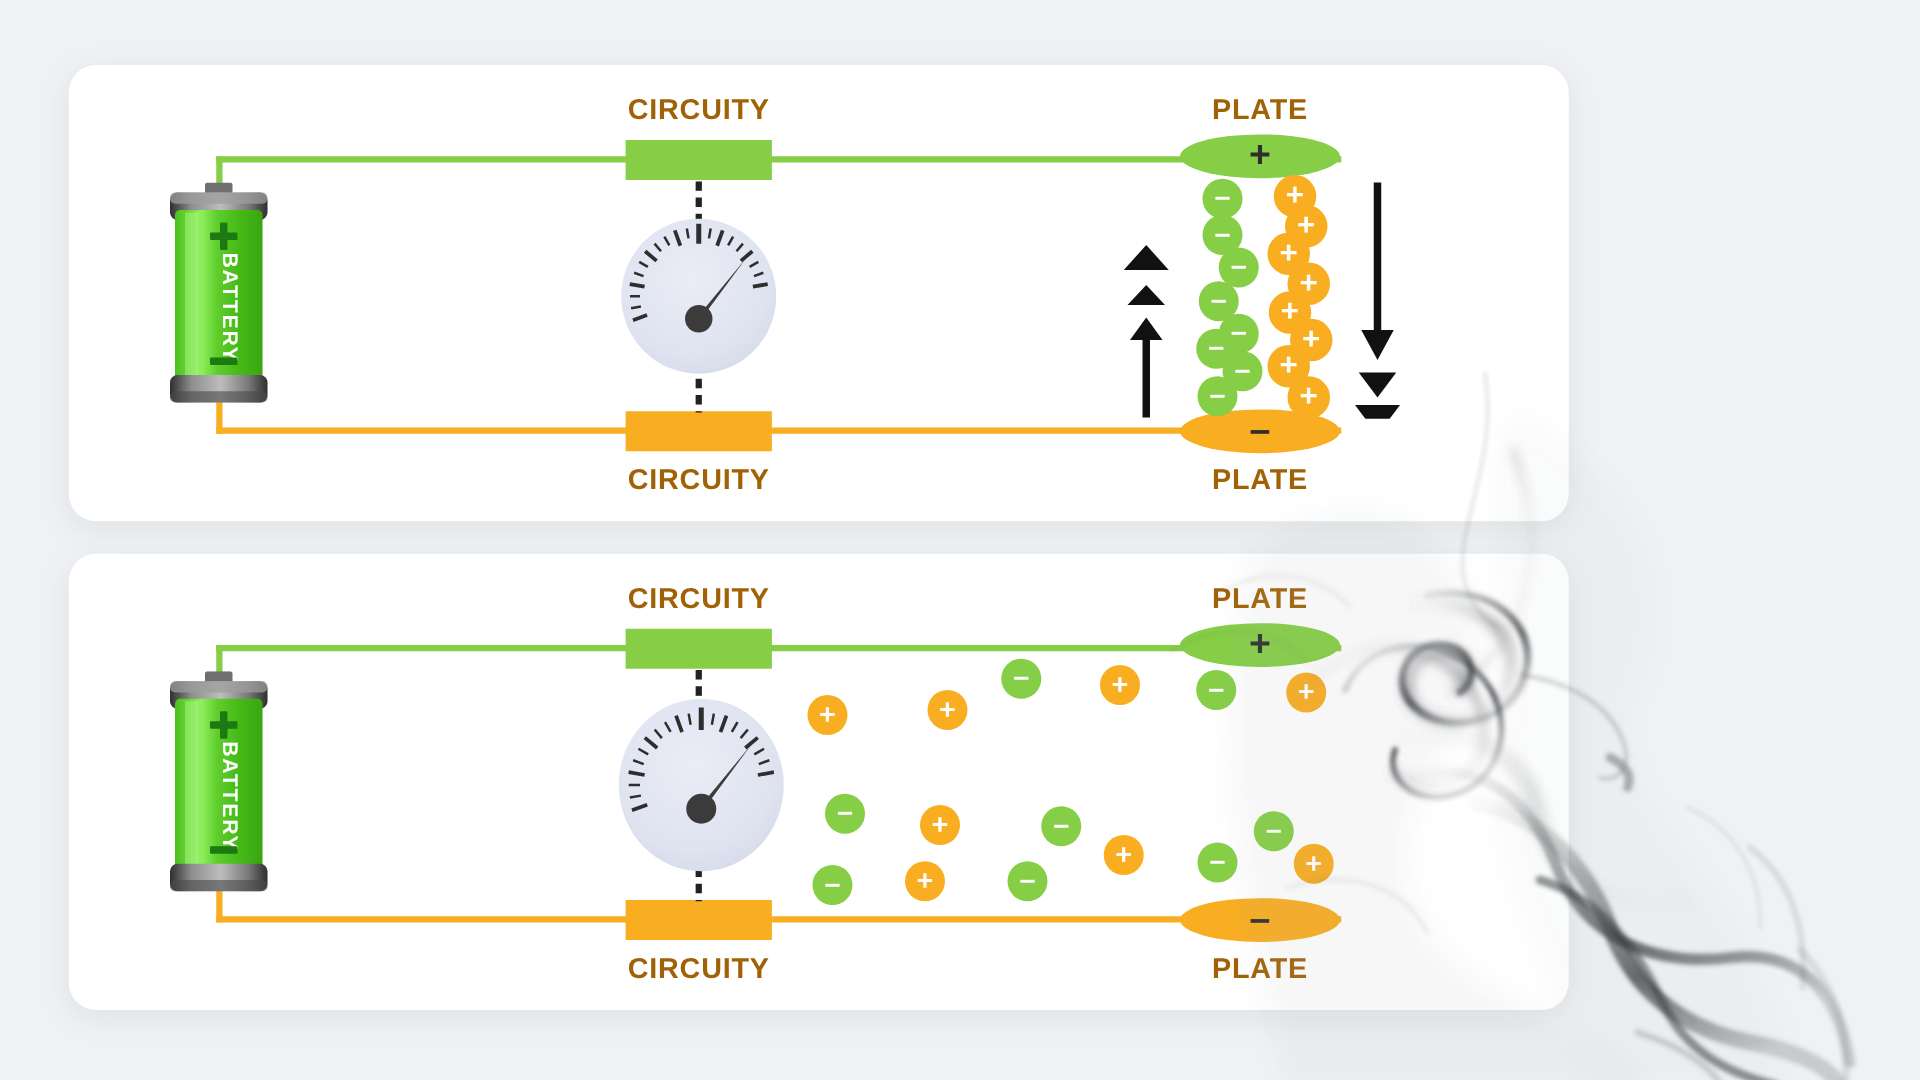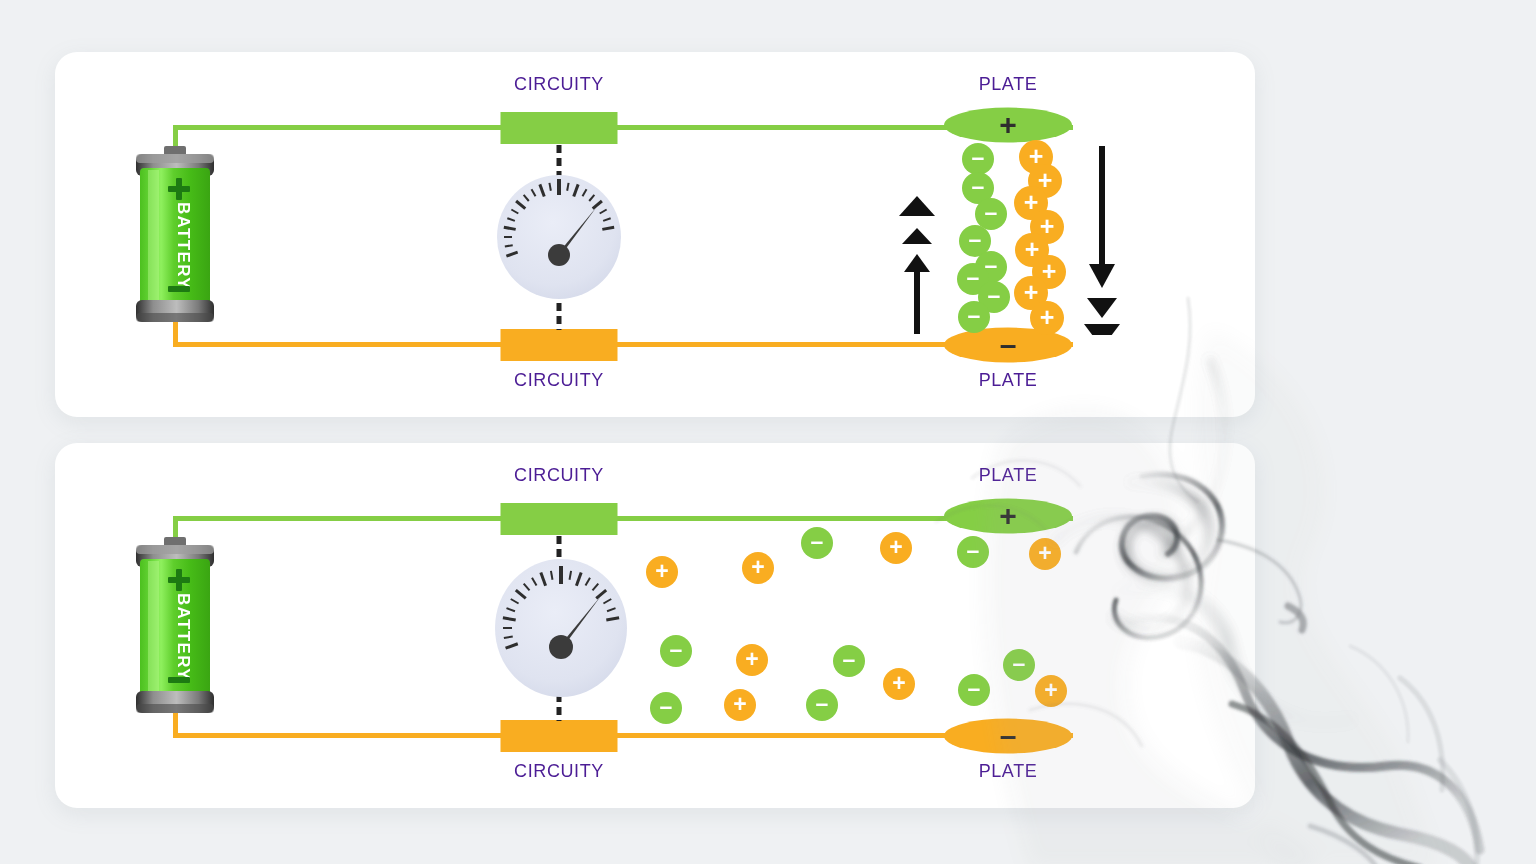--- a/index.html
+++ b/index.html
@@ -28,24 +28,24 @@
     background: #ffffff;
     border-radius: 22px;
     box-shadow: 0 6px 22px rgba(120,140,150,0.13);
   }
   #card-top    { left: 55px;  top: 52px;  width: 1200px; height: 365px; }
   #card-bottom { left: 55px;  top: 443px; width: 1200px; height: 365px; }
 
   
   .lbl {
     position: absolute;
-    font-weight: normal;
-    font-size: 18px;
+    font-weight: bold;
+    font-size: 23px;
     letter-spacing: 0.6px;
-    color: #4c1d95;
+    color: #a16207;
     white-space: nowrap;
     transform: translateX(-50%);
   }
 
   
   .wire {
     position: absolute;
     background: #85ce45;
   }
   .wire.neg { background: #f9ad21; }

